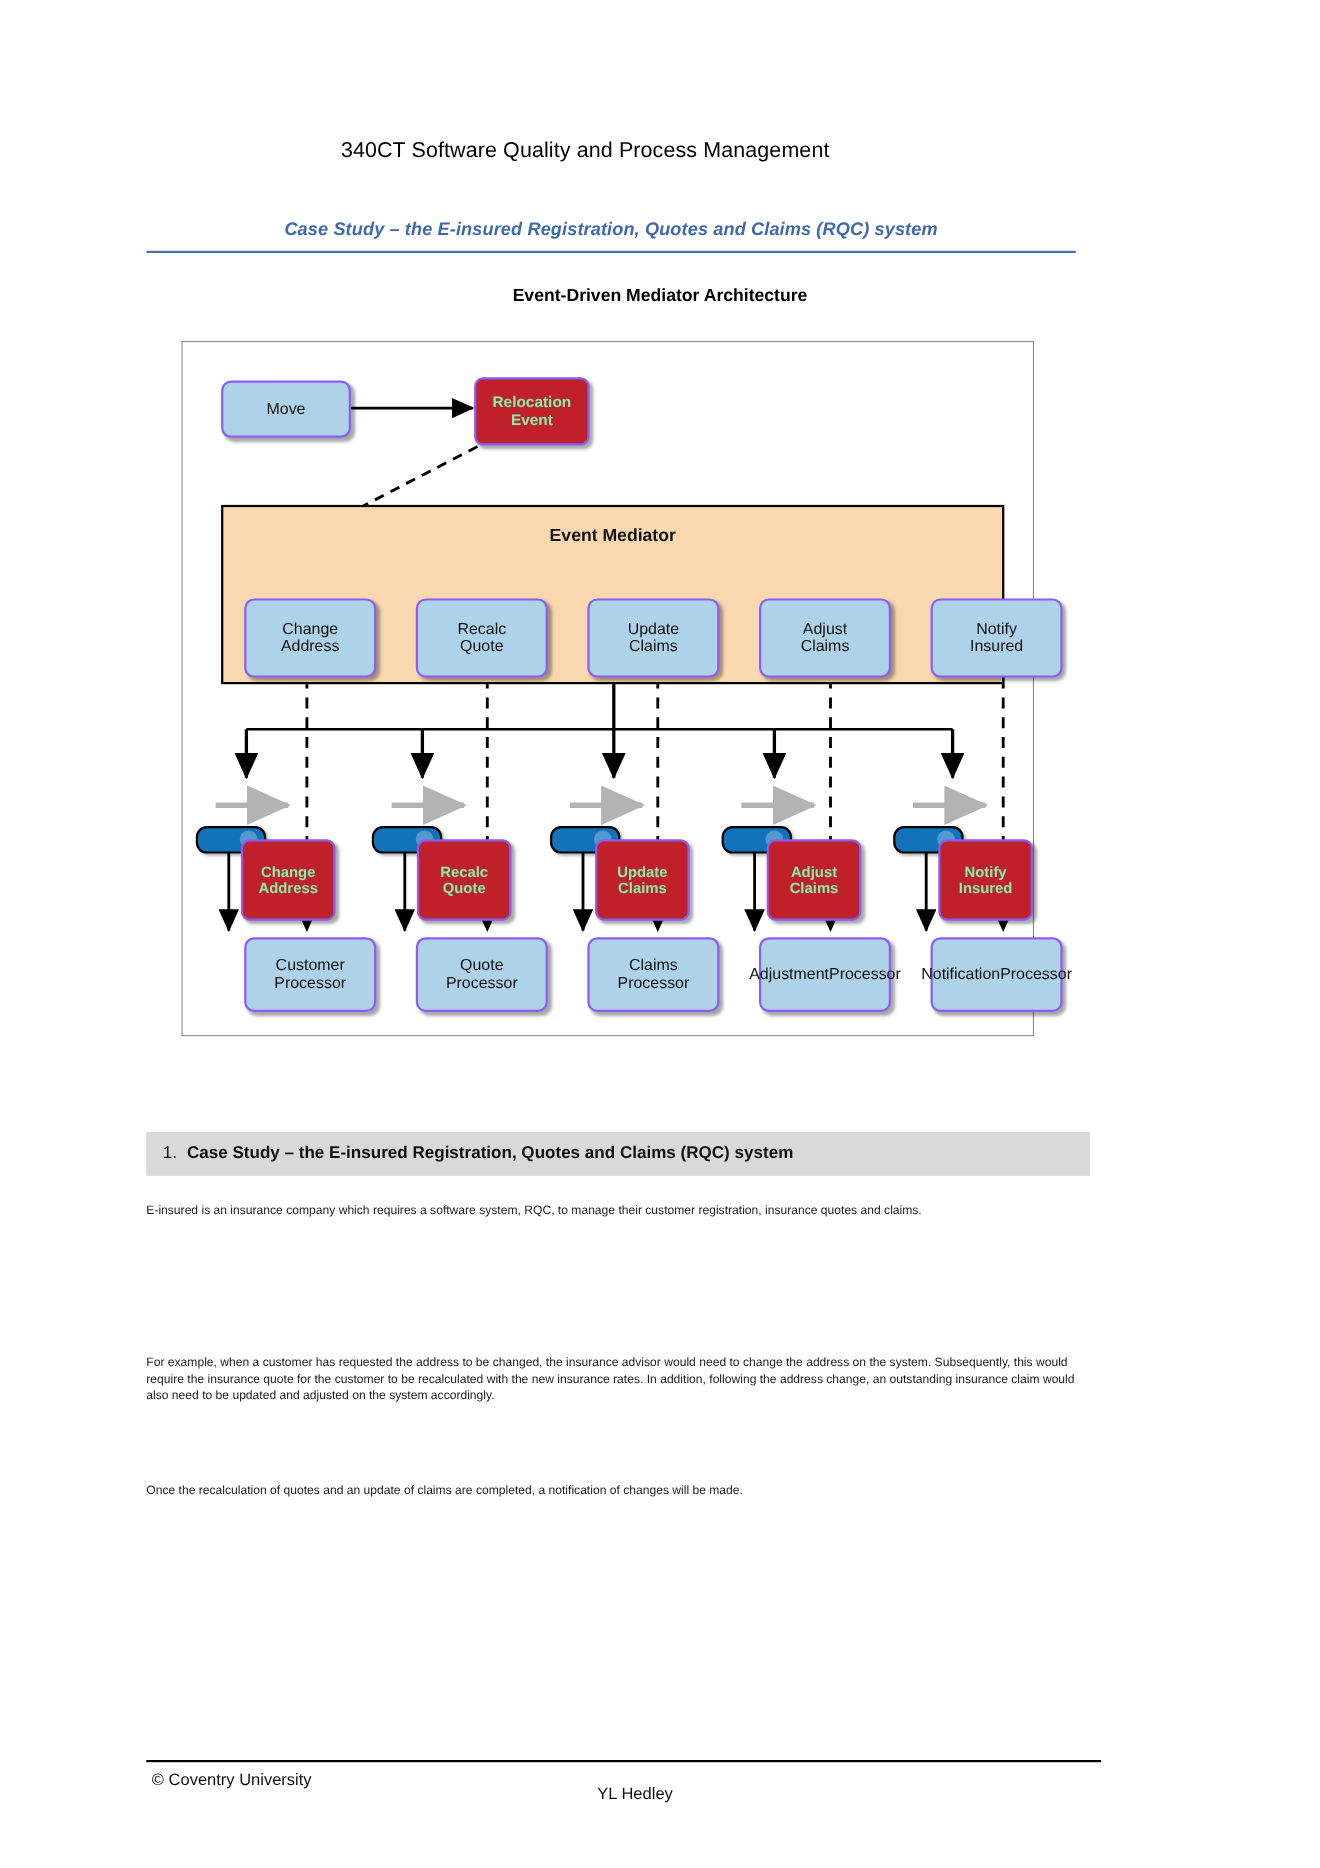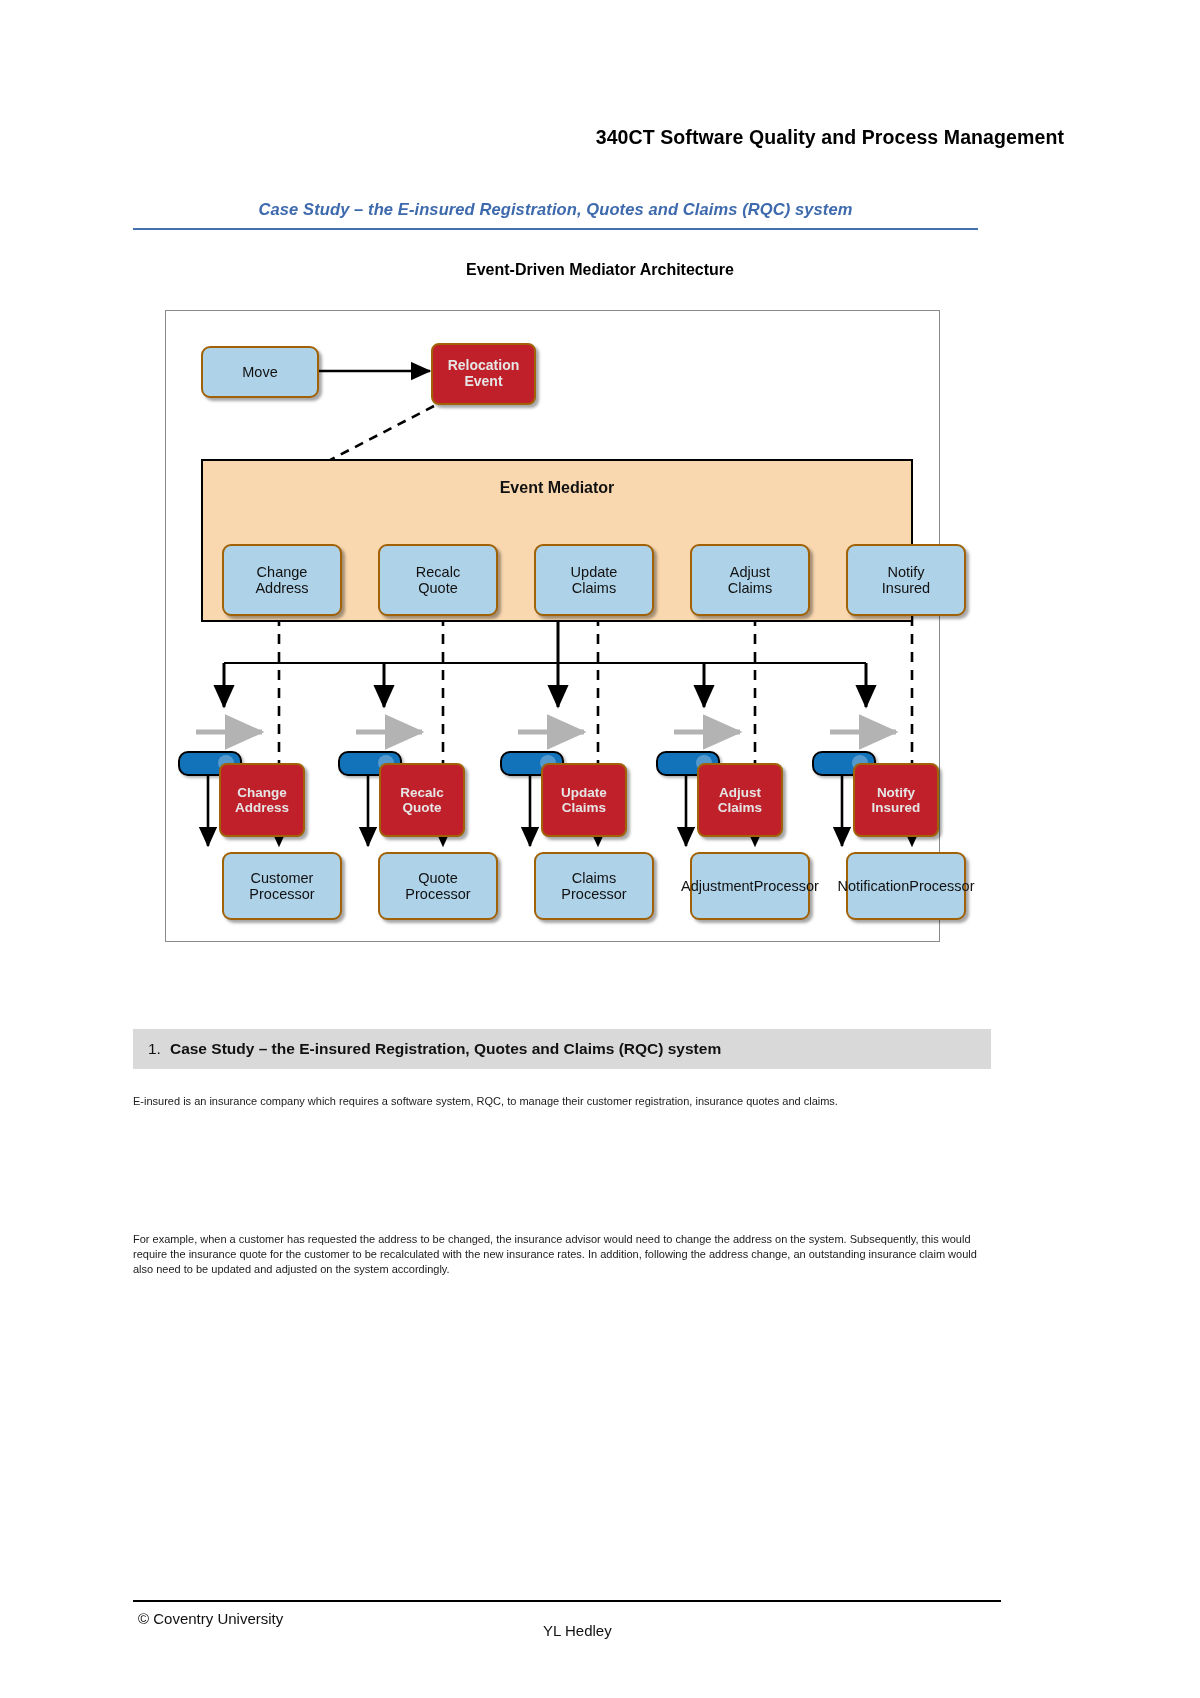--- a/index.html
+++ b/index.html
@@ -11,22 +11,22 @@
     position:relative;
     overflow:hidden;
   }
   .page{
     position:absolute;
     left:0;top:0;width:1200px;height:1698px;
   }
   
   .doc-title{
     position:absolute;left:0;top:126px;width:1064px;
-    text-align:right;
-    font-size:19.5px;font-weight:bold;letter-spacing:.1px;
+    text-align:center;
+    font-size:19.5px;font-weight:normal;letter-spacing:.1px;
   }
   .subtitle-wrap{
     position:absolute;left:133px;top:200px;width:845px;
   }
   .subtitle{
     text-align:center;
     font-size:16.5px;font-weight:bold;font-style:italic;
     color:#3e6aad;
     letter-spacing:.1px;
   }
@@ -48,30 +48,30 @@
     border:1.5px solid #8a8a8a;
     background:#fff;
     box-sizing:border-box;
   }
   .fig-inner{position:absolute;left:0;top:0;width:100%;height:100%;}
 
   
   .node{
     position:absolute;
     box-sizing:border-box;
-    border:2px solid #a16207;
+    border:2px solid #8b5cf6;
     border-radius:9px;
     display:flex;align-items:center;justify-content:center;
     text-align:center;
     line-height:1.12;
     font-family:"Liberation Sans", sans-serif;
     box-shadow:3px 3px 3px rgba(0,0,0,.35);
   }
   .node.blue{background:#aed2e8;color:#111;font-size:14.5px;font-weight:500;}
-  .node.red{background:#c0202a;color:#e5e5e5;font-size:14px;font-weight:600;border-radius:8px;}
+  .node.red{background:#c0202a;color:#86efac;font-size:14px;font-weight:600;border-radius:8px;}
 
   
   .mediator{
     position:absolute;
     background:#f9d8b0;
     border:2px solid #000;
     box-sizing:border-box;
   }
   .mediator-label{
     position:absolute;width:100%;text-align:center;
@@ -290,20 +290,21 @@
     </div>
   </div>
 
   <div class="section-bar">
     <span class="section-num">1.</span>
     <span class="section-title">Case Study – the E-insured Registration, Quotes and Claims (RQC) system</span>
   </div>
 
   <div class="para" style="top:1094px;">E-insured is an insurance company which requires a software system, RQC, to manage their customer registration, insurance quotes and claims.</div>
   <div class="para" style="top:1232px;">For example, when a customer has requested the address to be changed, the insurance advisor would need to change the address on the system. Subsequently, this would require the insurance quote for the customer to be recalculated with the new insurance rates. In addition, following the address change, an outstanding insurance claim would also need to be updated and adjusted on the system accordingly.</div>
+  <div class="para" style="top:1348px;">Once the recalculation of quotes and an update of claims are completed, a notification of changes will be made.</div>
 
   <div class="footer-rule"></div>
   <div class="footer">
     <span class="footer-left">© Coventry University</span>
     <span class="footer-right">YL Hedley</span>
   </div>
 
 </div>
 
 </body></html>

